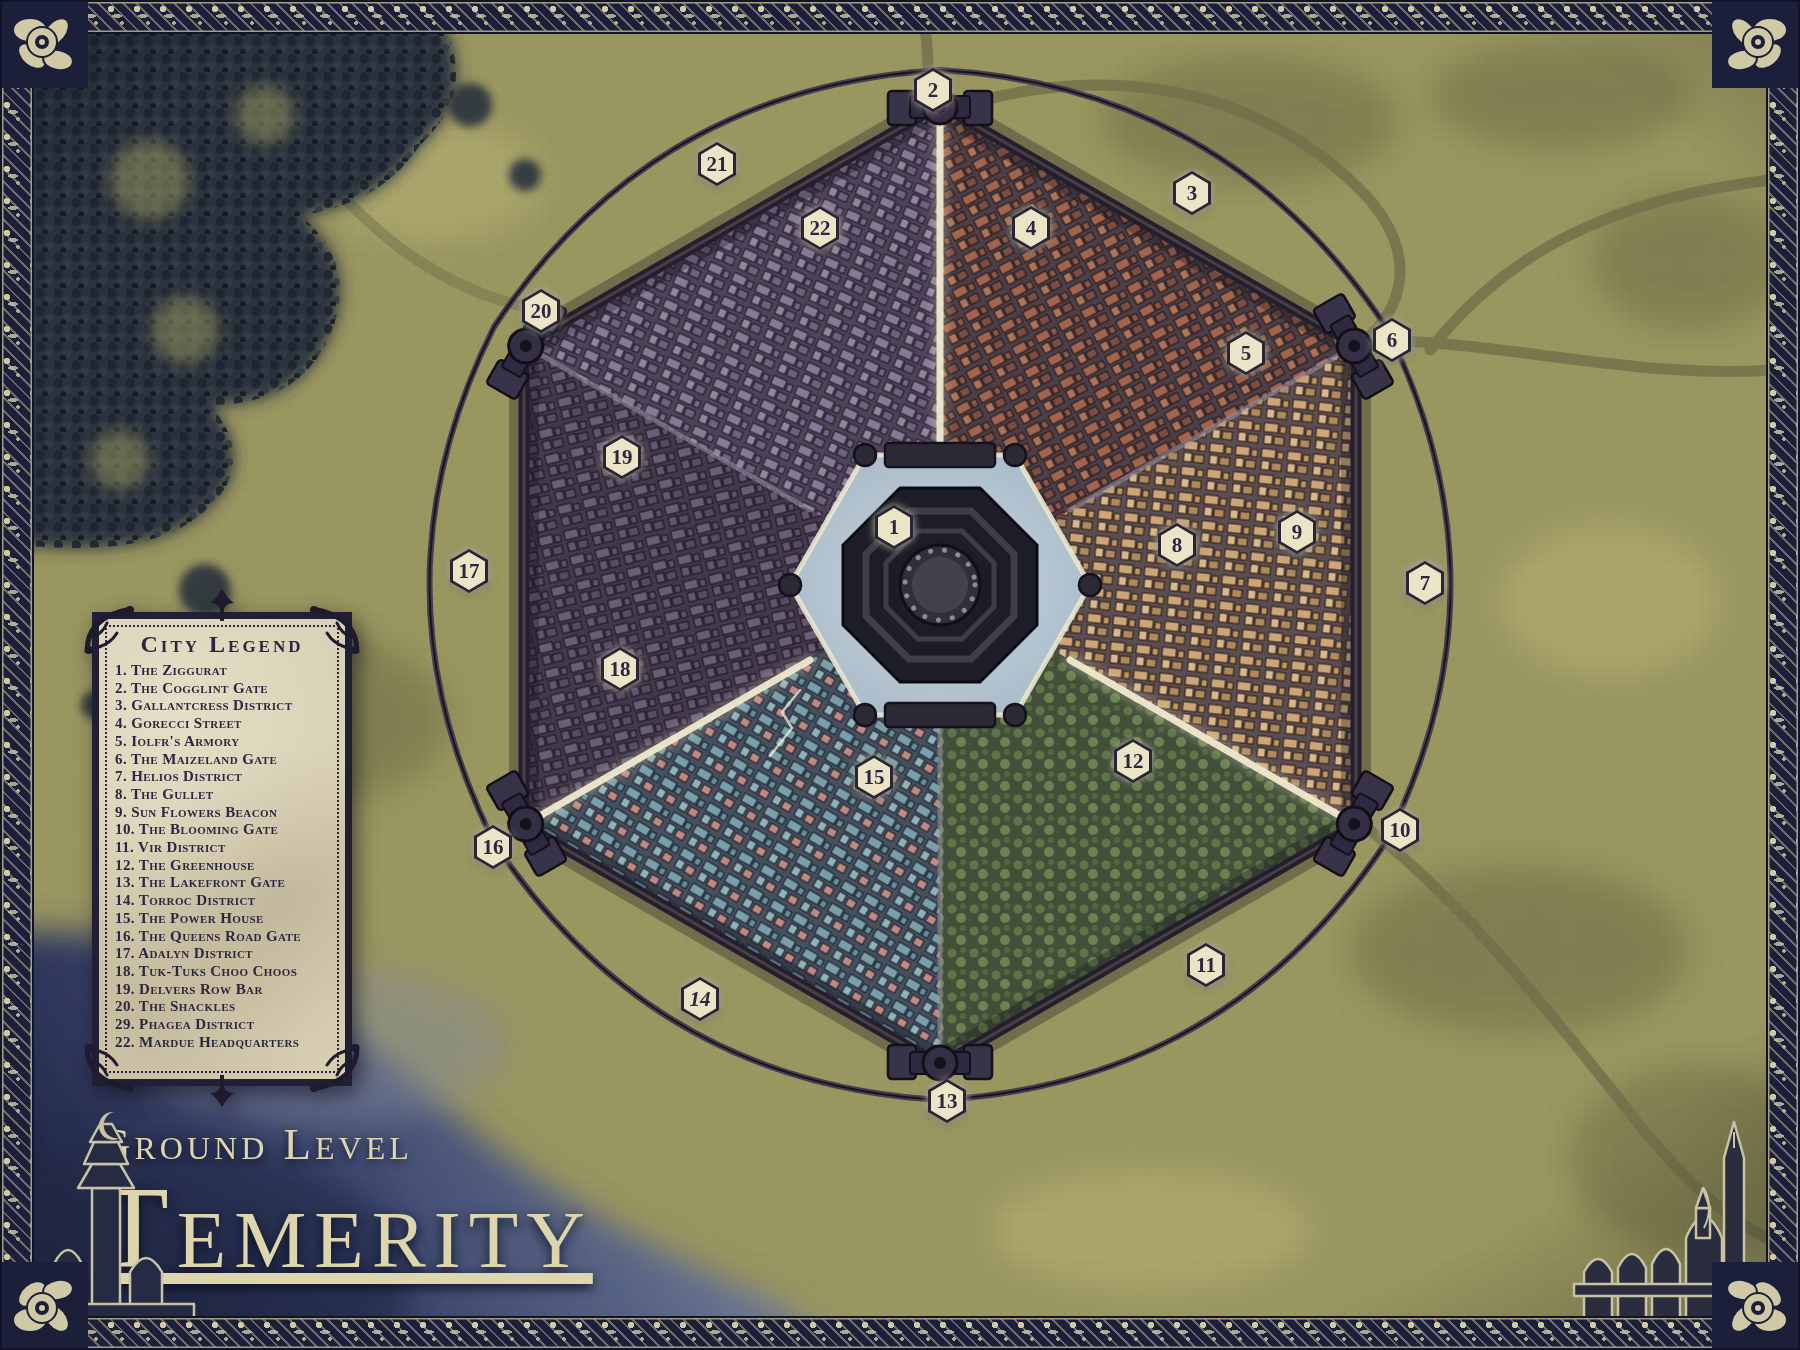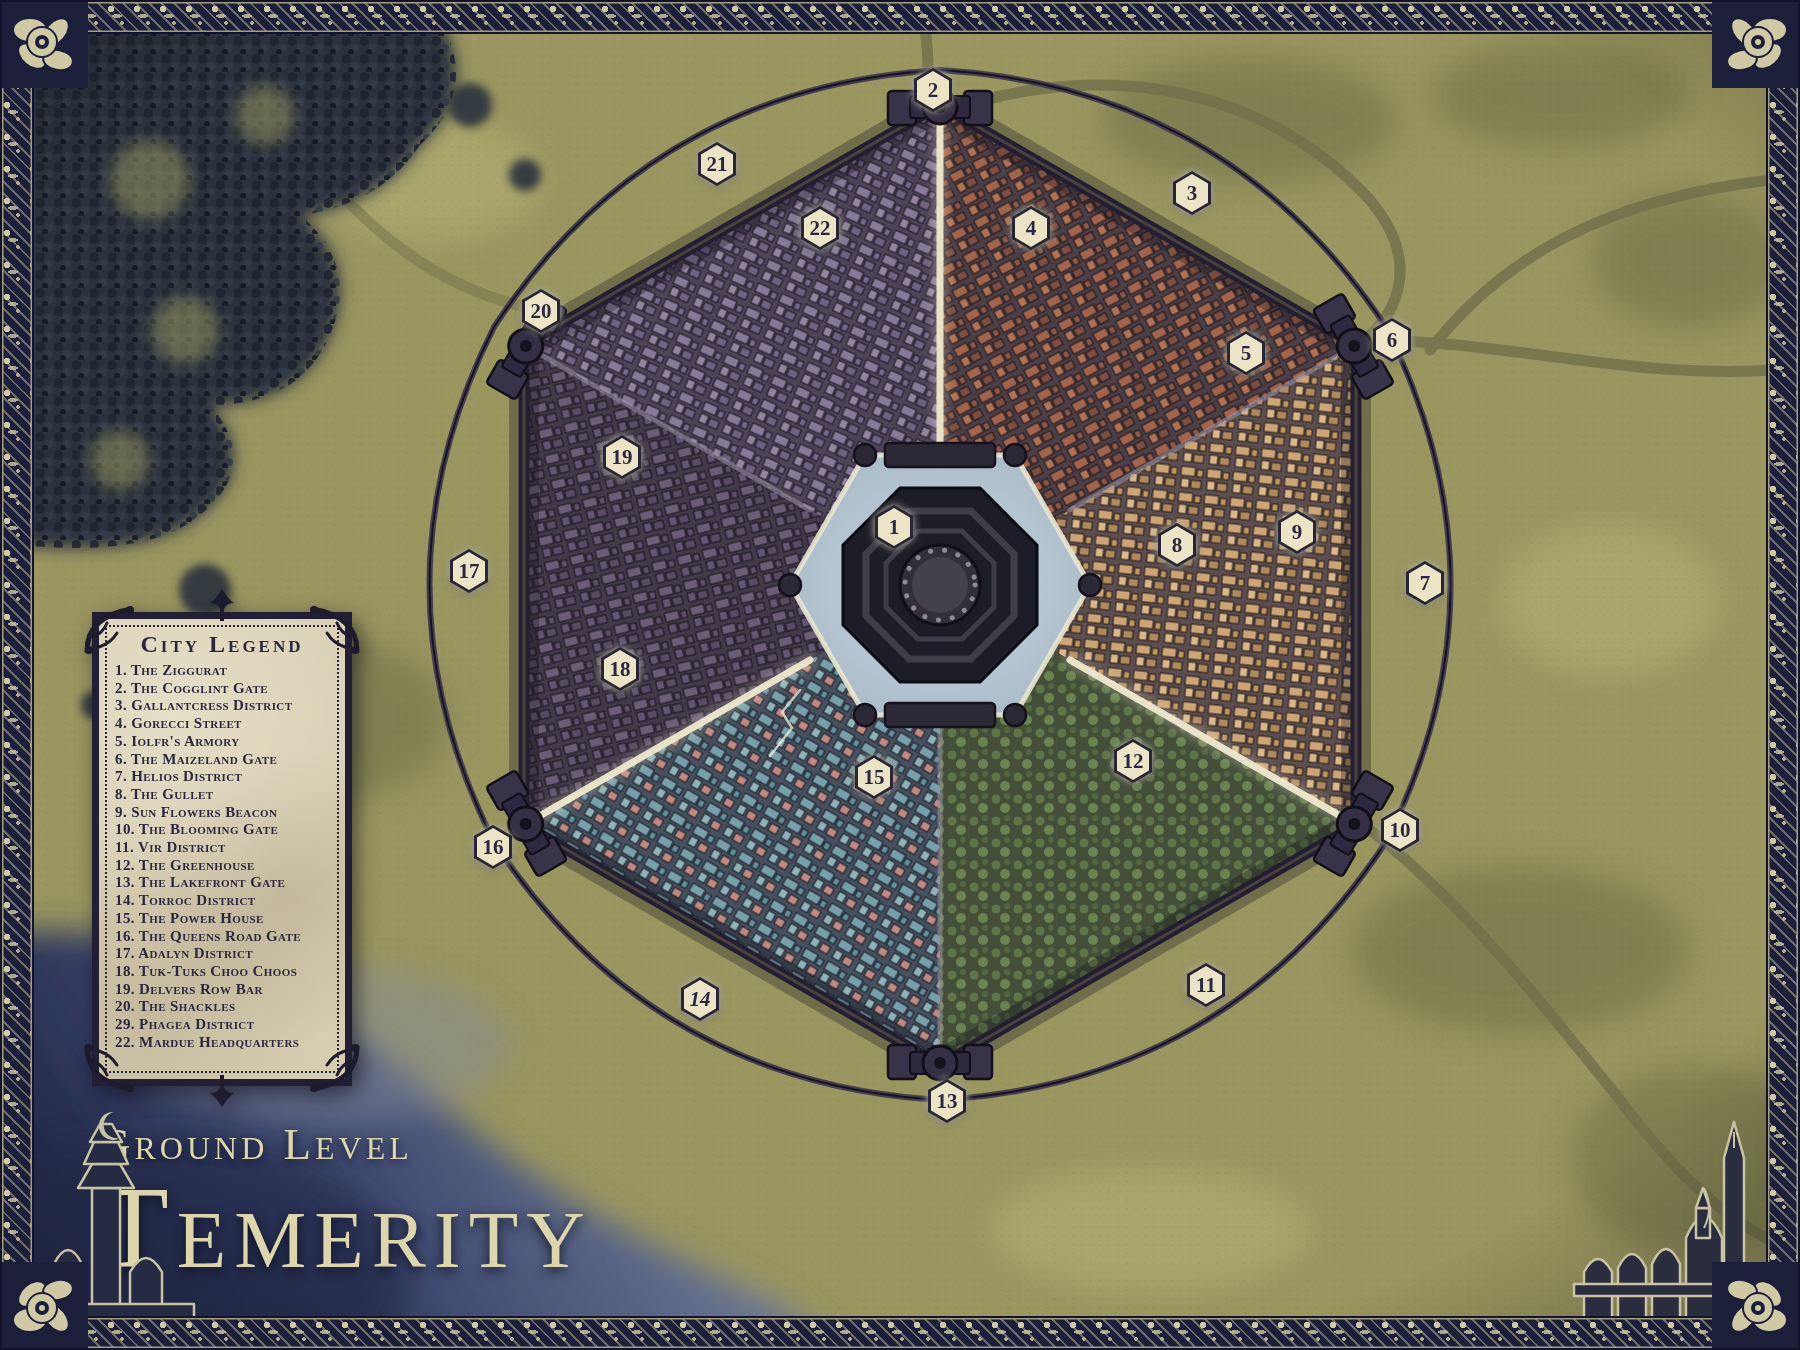--- a/index.html
+++ b/index.html
@@ -38,21 +38,21 @@
   .fin-top{top:-32px;} .fin-bot{bottom:-30px;transform:translateX(-50%) scaleY(-1);}
   .legend-corner{position:absolute;width:52px;height:52px;z-index:8;pointer-events:none;}
   .lc-tl{left:-16px;top:-16px;} .lc-tr{right:-16px;top:-16px;transform:scaleX(-1);}
   .lc-bl{left:-16px;bottom:-16px;transform:scaleY(-1);} .lc-br{right:-16px;bottom:-16px;transform:scale(-1,-1);}
 
   
   .titleblock{position:absolute;left:98px;top:1122px;z-index:7;color:var(--c-title);}
   .subtitle{font-variant:small-caps;font-size:45px;letter-spacing:4px;line-height:1;
     text-shadow:0 3px 8px rgba(8,12,28,.85);}
   .maintitle{font-variant:small-caps;font-size:116px;letter-spacing:8px;line-height:1.02;
-    margin-top:2px;text-shadow:0 4px 12px rgba(8,12,28,.9);}
+    margin-top:2px;text-shadow:0 4px 12px rgba(8,12,28,.9);text-decoration:underline;}
 
   
   .frame-edge{position:absolute;z-index:10;background-color:var(--c-frame);
     background-image:
       radial-gradient(circle 3px at 7px 9px, var(--c-frame_leaf) 97%, transparent),
       radial-gradient(circle 2px at 18px 23px, #b3ad8e 97%, transparent),
       radial-gradient(ellipse 5px 2px at 13px 16px, rgba(207,201,166,.8) 95%, transparent),
       repeating-linear-gradient(45deg, rgba(207,201,166,.45) 0 2px, transparent 2px 9px);
     background-size:26px 32px,26px 32px,26px 32px,auto;
     box-shadow:inset 0 0 0 2px #10132a, inset 0 0 0 3.5px #a39e80;}
@@ -330,21 +330,21 @@
       <div class="marker" style="left: 1278px; top: 510px;">
         <div class="marker-out"></div>
         <div class="marker-in"></div>
         <span class="marker-num">9</span>
       </div>
       <div class="marker" style="left: 1381px; top: 808px;">
         <div class="marker-out"></div>
         <div class="marker-in"></div>
         <span class="marker-num">10</span>
       </div>
-      <div class="marker" style="left: 1187px; top: 963px;">
+      <div class="marker" style="left: 1187px; top: 943px;">
         <div class="marker-out"></div>
         <div class="marker-in"></div>
         <span class="marker-num">11</span>
       </div>
       <div class="marker" style="left: 1114px; top: 739px;">
         <div class="marker-out"></div>
         <div class="marker-in"></div>
         <span class="marker-num">12</span>
       </div>
       <div class="marker" style="left: 928px; top: 1079px;">

